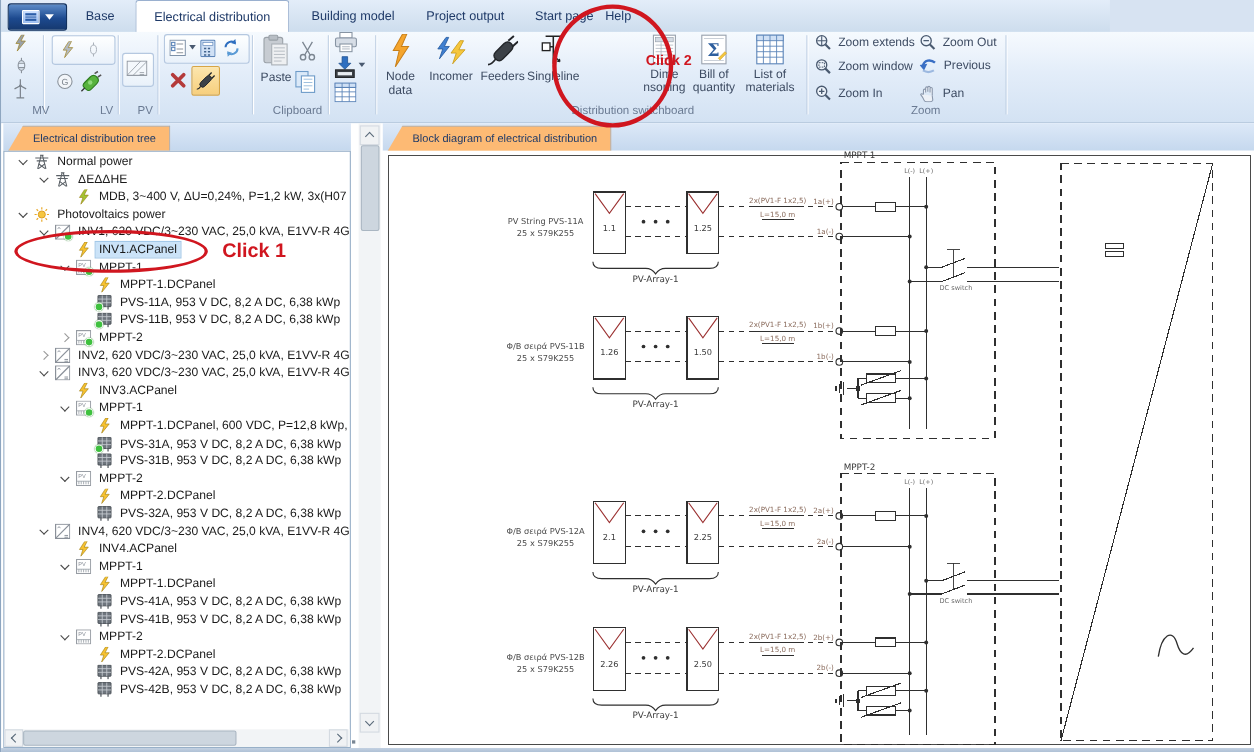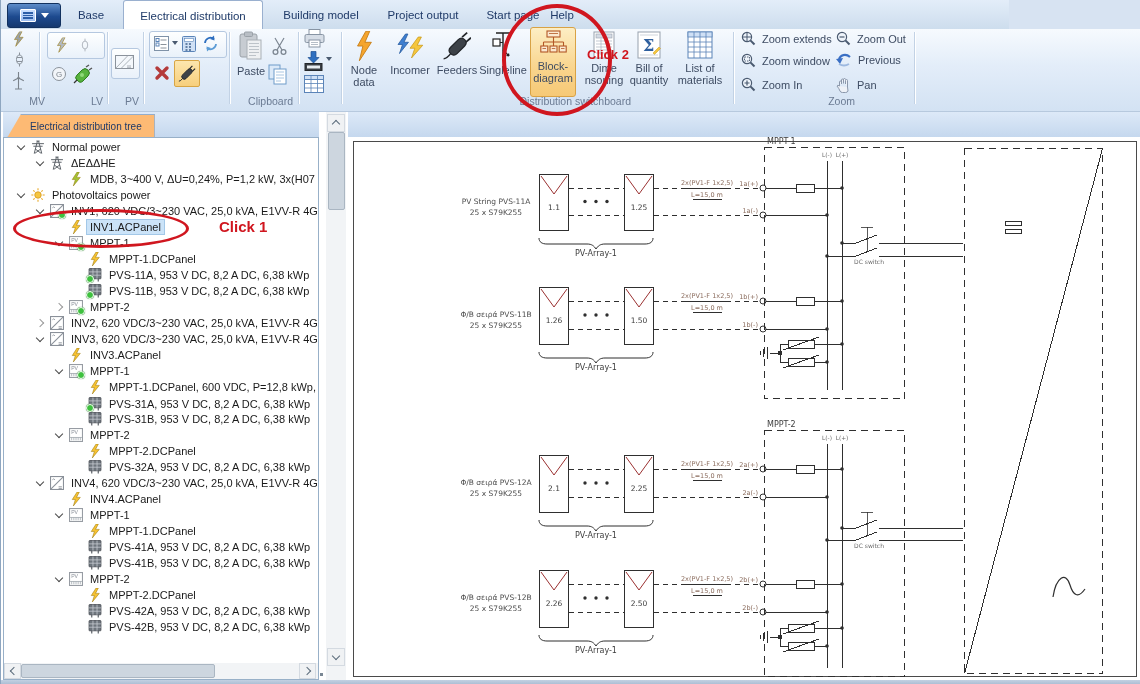--- a/index.html
+++ b/index.html
@@ -315,34 +315,20 @@
       <span class="l1" data-interactable="false">Feeders</span>
     </div>
     <div class="bigbtn" style="left:477px;width:50px" data-interactable="true">
       <svg class="bicon" width="24" height="30" viewBox="0 0 24 30" data-interactable="false">
         <path d="M12,2 V27 M5,2 H19" stroke="#222" stroke-width="1.4" fill="none"></path>
         <rect x="2" y="8" width="7" height="7" fill="#fff" stroke="#222" stroke-width="1.2"></rect>
         <path d="M9,11.5 H12 M12,19 l6,6 M18,25 l-2.5,-0.5 M18,25 l-0.5,-2.5" stroke="#222" stroke-width="1.2" fill="none"></path>
       </svg>
       <span class="l1" data-interactable="false">Singleline</span>
     </div>
-    <div class="bigbtn" id="btn-block-diagram" style="left:529px" data-interactable="true">
-      <svg class="bicon" width="27" height="27" viewBox="0 0 27 27" data-interactable="false">
-        <g stroke="#b35726" fill="#fbe8d0" stroke-width="1.1">
-          <rect x="7" y="1" width="13" height="6"></rect>
-          <path d="M13.5,7 V12 M3.5,12 H23.5 M3.5,12 V16 M13.5,12 V16 M23.5,12 V16" fill="none"></path>
-          <rect x="0.8" y="16" width="7" height="6"></rect>
-            <rect x="10" y="16" width="7" height="6"></rect>
-            <rect x="19.2" y="16" width="7" height="6"></rect>
-          <path d="M9,3.5 h9 M2.5,18.5 h3.5 M11.8,18.5 h3.5 M21,18.5 h3.5" stroke-width="0.8" fill="none"></path>
-        </g>
-      </svg>
-      <span class="l1" data-interactable="false">Block-</span>
-      <span class="l2" data-interactable="false">diagram</span>
-    </div>
     <div class="bigbtn" style="left:578px;width:50px" data-interactable="true">
       <svg class="bicon" width="22" height="28" viewBox="0 0 22 28" data-interactable="false">
         <rect x="1" y="1" width="20" height="26" fill="#fff" stroke="#98a1ad"></rect>
         <rect x="3" y="3" width="16" height="4" fill="#d4dbe4" stroke="#98a1ad" stroke-width="0.6"></rect>
         <path d="M3,10 h16 M3,13 h16 M3,16 h16 M3,19 h16 M3,22 h16 M8,7.5 V24 M14,7.5 V24" stroke="#aab3bf" stroke-width="0.7" fill="none"></path>
       </svg>
       <span class="l1" data-interactable="false">Dime</span>
       <span class="l2" data-interactable="false">nsoning</span>
     </div>
     <div class="bigbtn" style="left:622px;width:52px" data-interactable="true">
@@ -685,20 +671,23 @@
           <span class="arr up"></span>
         </span>
       <span class="thumb" style="left:2px;top:20px;width:15px;height:76px" data-interactable="true"></span>
       <span class="btn" style="left:1px;top:536px;width:16px;height:16px" data-interactable="true">
           <span class="arr down"></span>
         </span>
     </div>
     <span id="grip-dot" style="top:561px" data-interactable="false"></span>
 
     <div class="tabstrip" style="left:347px;width:793px" data-interactable="false"></div>
+    <div class="paneltab" style="left:351px" data-interactable="true">
+      <span data-interactable="false">Block diagram of electrical distribution</span>
+    </div>
     <div id="diagrampanel" data-interactable="true">
       <svg id="schematic" width="793" height="543" viewBox="347 137 793 543" data-interactable="false">
           <rect x="352.5" y="141.5" width="783" height="535" class="frameRect"></rect>
           <rect x="538.5" y="174.5" width="29" height="56" class="ln"></rect>
           <path d="M540,176 L553,194 L566,176" class="redv"></path>
           <text x="553" y="210" class="mnum" text-anchor="middle">1.1</text>
           <rect x="623.5" y="174.5" width="29" height="56" class="ln"></rect>
           <path d="M625,176 L638,194 L651,176" class="redv"></path>
           <text x="638" y="210" class="mnum" text-anchor="middle">1.25</text>
           <circle cx="584" cy="201.5" r="1.7" class="dot"></circle>
@@ -888,14 +877,14 @@
           <path d="M1052,597 C1055,577 1065,571 1069,585 C1072,595 1077,599 1084,589" class="sine"></path>
         </svg>
     </div>
   </div>
 
   <div id="bottomstrip" data-interactable="false"></div>
 
   <div class="ann-ellipse" style="left:501px;top:4px;width:102px;height:104px;border-width:4px" data-interactable="false"></div>
   <div class="ann-text" style="left:586px;top:47px;font-size:13px" data-interactable="false">Click 2</div>
   <div class="ann-ellipse" style="left:12px;top:209px;width:170px;height:33px" data-interactable="false"></div>
-  <div class="ann-text" style="left:218px;top:218px;font-size:15px" data-interactable="false">Click 1</div>
+  <div class="ann-text" style="left:201px;top:218px;font-size:18px" data-interactable="false">Click 1</div>
 </div>
 
 </body></html>

